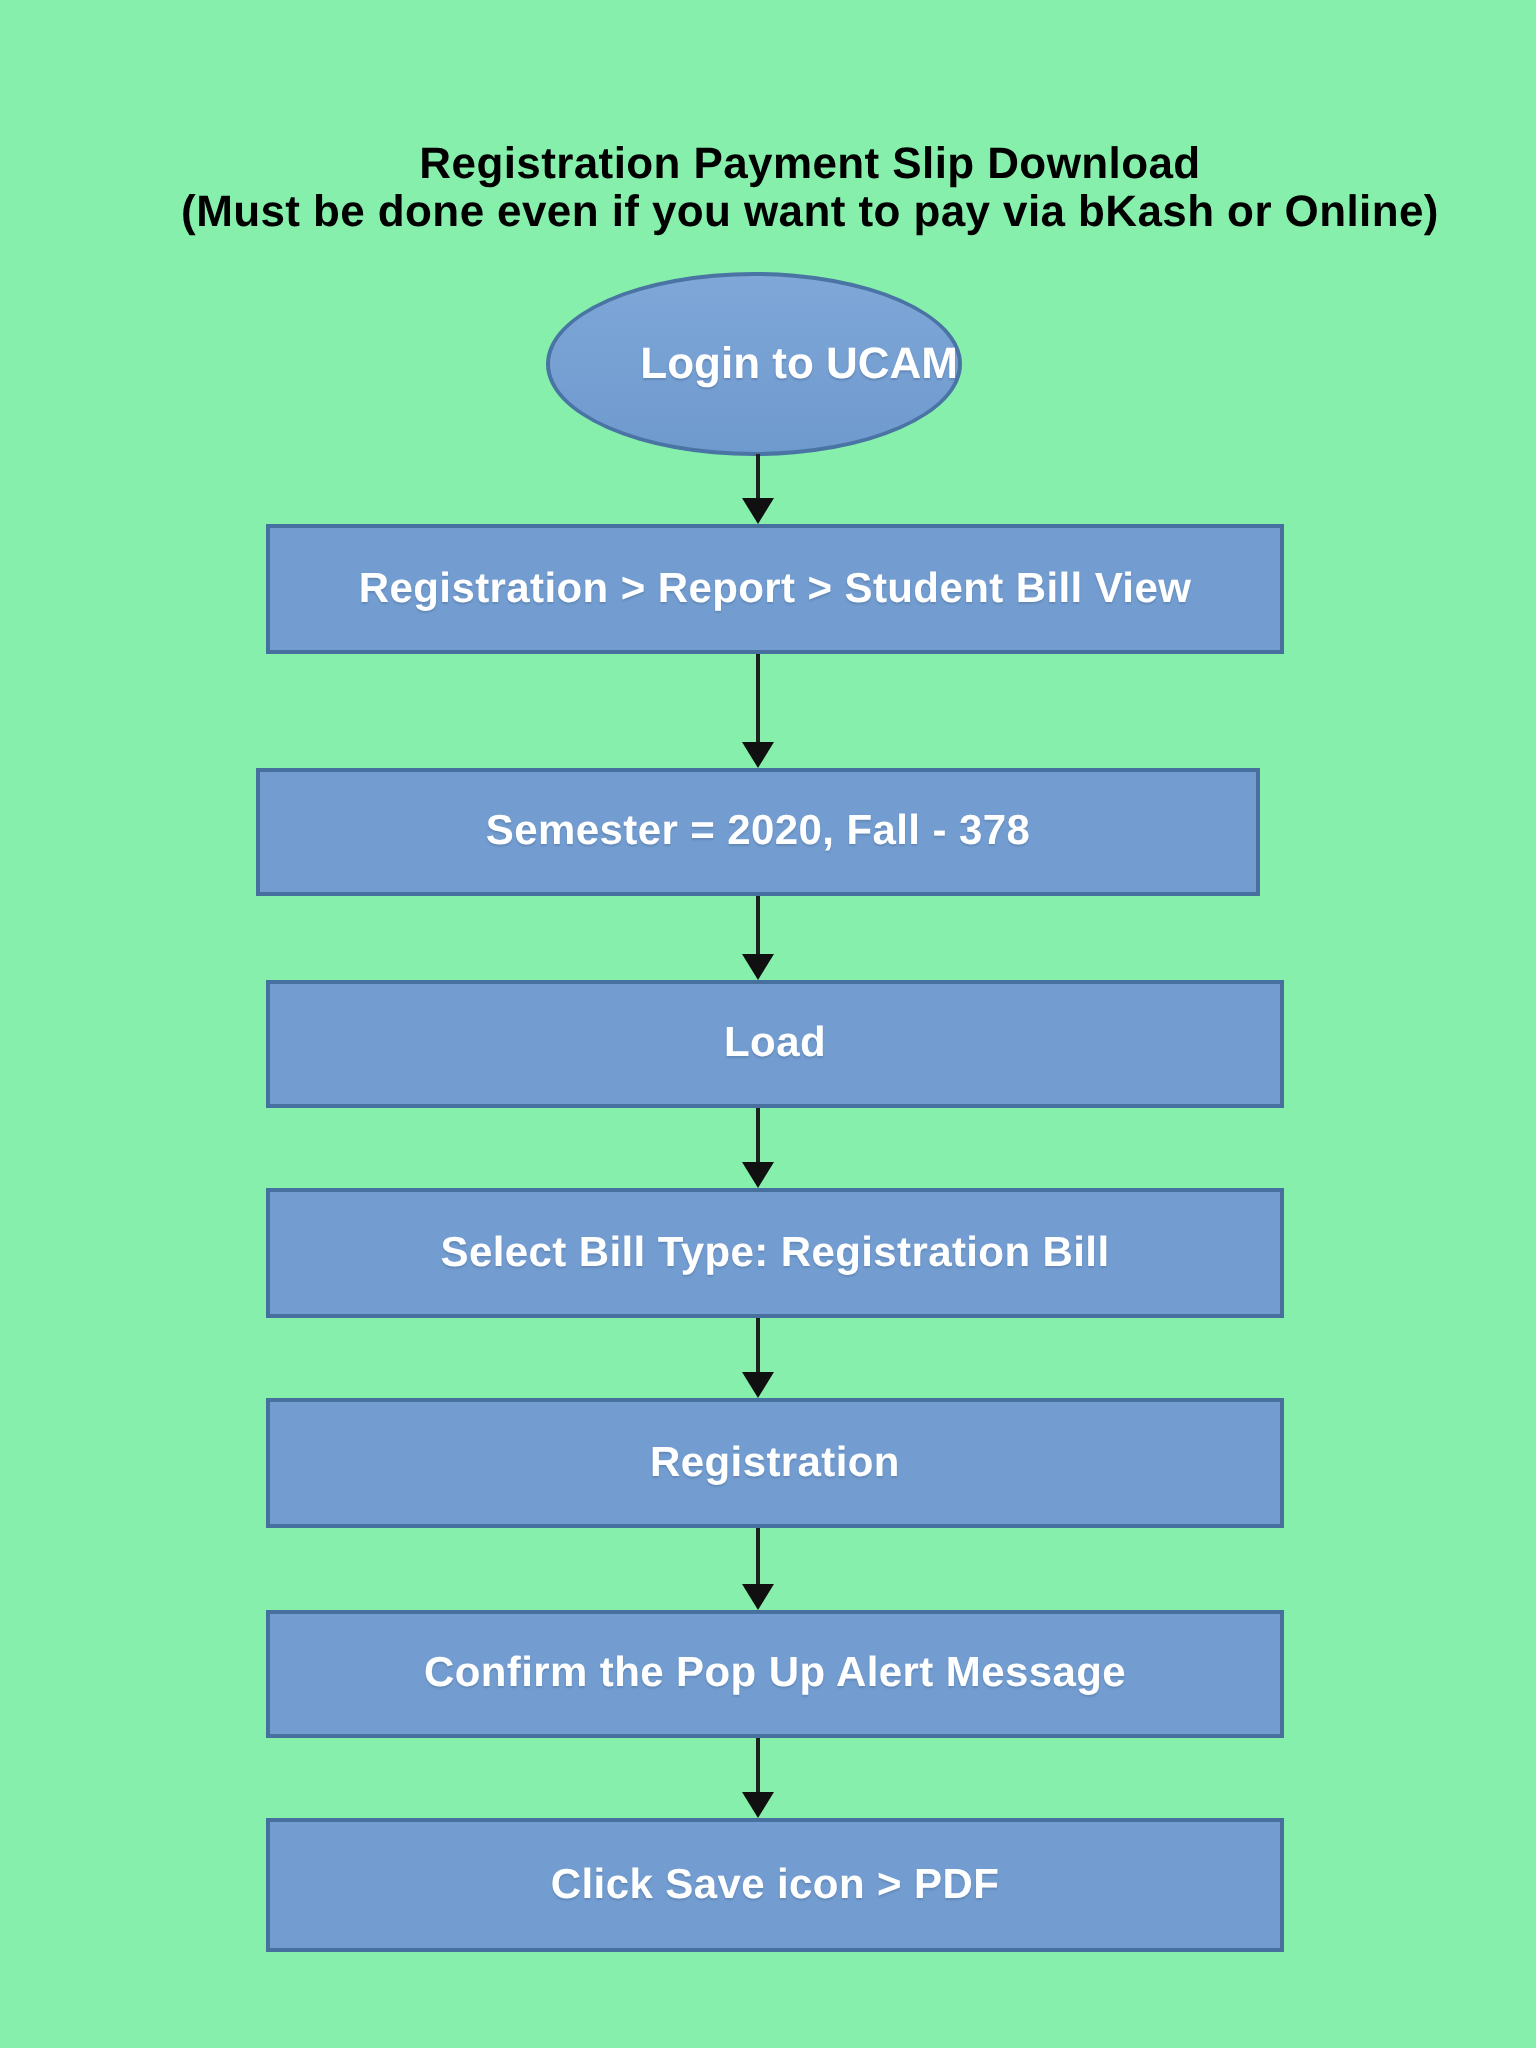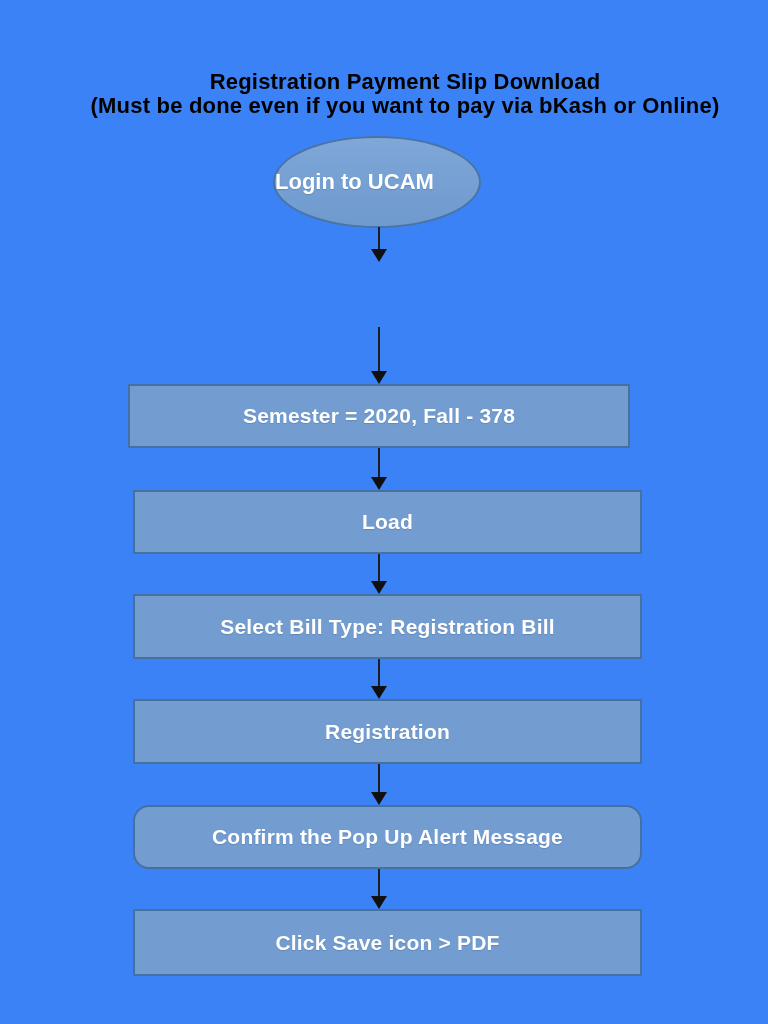--- a/index.html
+++ b/index.html
@@ -4,21 +4,21 @@
 <style>
   html, body {
     margin: 0;
     padding: 0;
     background: #ffffff;
   }
   .canvas {
     position: relative;
     width: 768px;
     height: 1024px;
-    background: #3b82f6;
+    background: #86efac;
     overflow: hidden;
     font-family: "Liberation Sans", sans-serif;
   }
 
   
   .title-block {
     position: absolute;
     top: 70px;
     left: 0;
     width: 810px;           
@@ -36,21 +36,21 @@
     left: 273px;
     top: 136px;
     width: 208px;
     height: 92px;
     border-radius: 50%;
     background: linear-gradient(180deg, #7fa7d8 0%, #6f9ace 100%);
     border: 2px solid #4a74a4;
     box-sizing: border-box;
     display: flex;
     align-items: center;
-    justify-content: flex-start;
+    justify-content: flex-end;
     color: #ffffff;
     font-weight: bold;
     font-size: 22px;
     text-shadow: 0 1px 1px rgba(60,90,130,0.35);
   }
 
   
   .step {
     position: absolute;
     left: 133px;
@@ -66,21 +66,21 @@
     font-weight: bold;
     font-size: 21px;
     letter-spacing: 0.2px;
     text-shadow: 0 1px 1px rgba(60,90,130,0.3);
   }
   .step.s1 { top: 262px; }
   .step.s2 { top: 384px; left: 128px; width: 502px; height: 64px; }
   .step.s3 { top: 490px; height: 64px; justify-content: center; }
   .step.s4 { top: 594px; }
   .step.s5 { top: 699px; }
-  .step.s6 { top: 805px; height: 64px; border-radius: 16px; }
+  .step.s6 { top: 805px; height: 64px; }
   .step.s7 { top: 909px; height: 67px; }
 
   
   .arrow {
     position: absolute;
     left: 371px;
     width: 17px;
   }
   .arrow .arrow-line {
     position: absolute;
@@ -120,20 +120,23 @@
 
   <div class="node-ellipse">
     <span>Login to UCAM</span>
   </div>
 
   <div class="arrow a0">
     <div class="arrow-line"></div>
     <div class="arrow-head"></div>
   </div>
 
+  <div class="step s1">
+    <span>Registration &gt; Report &gt; Student Bill View</span>
+  </div>
 
   <div class="arrow a1">
     <div class="arrow-line"></div>
     <div class="arrow-head"></div>
   </div>
 
   <div class="step s2">
     <span>Semester = 2020, Fall - 378</span>
   </div>
 

